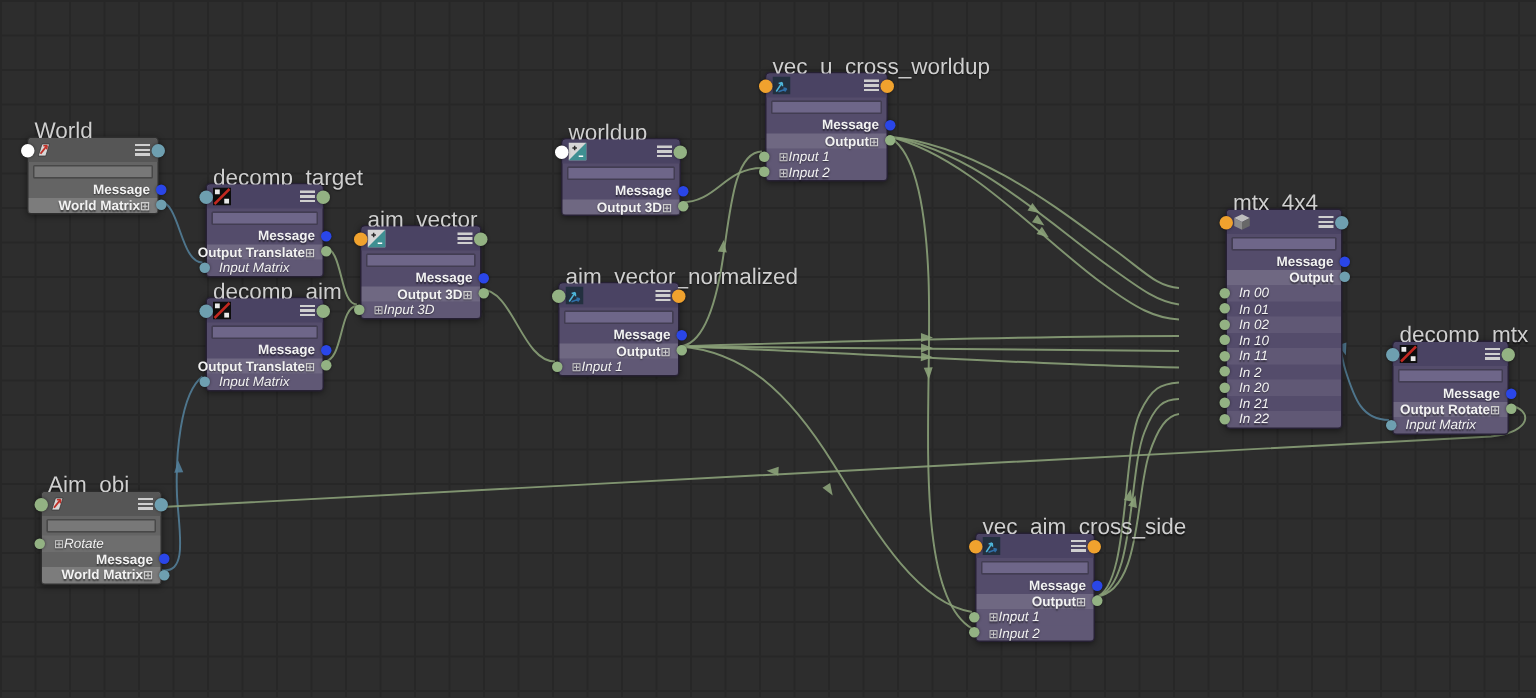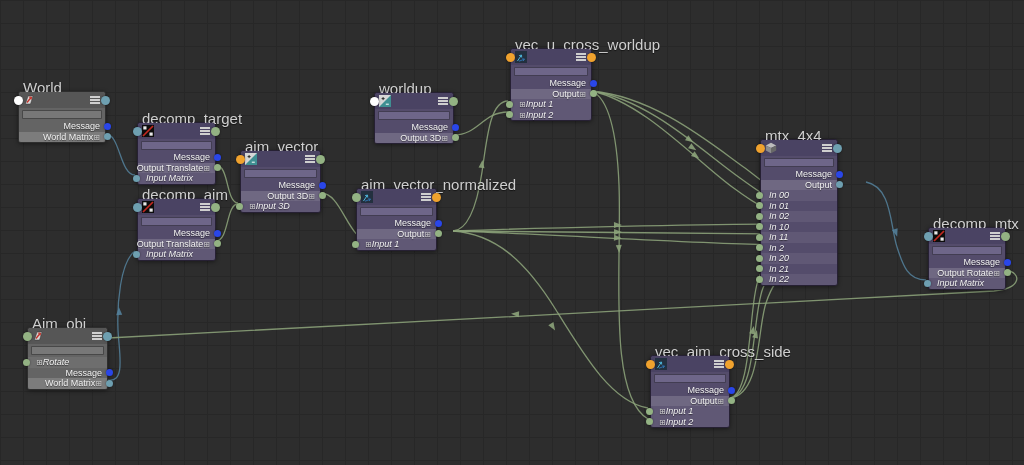--- a/index.html
+++ b/index.html
@@ -27,21 +27,21 @@
     background:repeating-linear-gradient(to bottom,#cfcfcf 0 1.6px,transparent 1.6px 3.1px);}
   .hcircle{position:absolute;width:9px;height:9px;border-radius:50%;top:3.5px;box-shadow:0 0 2px rgba(0,0,0,.5);}
   .hcircle.left{left:-5px;}
   .hcircle.right{right:-5px;}
   .field-bar{height:7px;margin:2px 3px 2px 3px;border:1px solid rgba(0,0,0,.4);border-radius:1px;}
   .purple .field-bar{background:#6e6689;}
   .gray .field-bar{background:#787878;}
   .row{position:relative;height:10.5px;line-height:10.5px;font-size:9px;color:#f2f2f2;
     text-shadow:0 1px 1px rgba(0,0,0,.5);white-space:nowrap;}
   .row .lbl{position:absolute;top:0;}
-  .row.align-right .lbl{right:5px;}
+  .row.align-right .lbl{right:5px;font-weight:bold;}
   .row.align-left .lbl{left:8px;font-style:italic;}
   .row.shade1{background:rgba(255,255,255,.07);}
   .row.shade2{background:rgba(255,255,255,.16);}
   .pdot{position:absolute;width:7px;height:7px;border-radius:50%;top:1.6px;box-shadow:0 0 2px rgba(0,0,0,.5);}
   .pdot.left{left:-5.5px;}
   .pdot.right{right:-5.5px;}
   .glyph{font-size:8px;color:#cfcfcf;}
 </style>
 </head>
 <body>
@@ -212,21 +212,21 @@
       <div class="field-bar"></div>
       <div class="row align-right">
         <span class="lbl"><span>Message</span></span>
         <div class="pdot right" style="background: rgb(42, 70, 232);"></div>
       </div>
       <div class="row align-right shade2">
         <span class="lbl"><span>Output 3D</span><span class="glyph">⊞</span></span>
         <div class="pdot right" style="background: rgb(147, 178, 131);"></div>
       </div>
     </div>
-    <div class="node purple" style="left: 356px; top: 188px; width: 79px;">
+    <div class="node purple" style="left: 372px; top: 188px; width: 79px;">
       <div class="node-title">aim_vector_normalized</div>
       <div class="node-header">
         <span class="node-icon">
           <svg viewBox="0 0 12 12">
             <rect width="12" height="12" fill="#23303f"></rect>
             <path d="M2.5 10 L6.5 4 M6.5 4 l-2.4 0.7 M6.5 4 l0.2 2.5" stroke="#4db4d8" stroke-width="1" fill="none"></path>
             <path d="M4 10.2 L9.5 8.2 M9.5 8.2 l-2.2 -0.5 M9.5 8.2 l-1.4 1.8" stroke="#2f6fa8" stroke-width="1" fill="none"></path>
           </svg>
         </span>
         <div class="hamburger"></div>
@@ -272,21 +272,21 @@
       </div>
       <div class="row align-left shade1">
         <span class="lbl"><span class="glyph">⊞</span><span>Input 1</span></span>
         <div class="pdot left" style="background: rgb(147, 178, 131);"></div>
       </div>
       <div class="row align-left shade1">
         <span class="lbl"><span class="glyph">⊞</span><span>Input 2</span></span>
         <div class="pdot left" style="background: rgb(147, 178, 131);"></div>
       </div>
     </div>
-    <div class="node purple" style="left: 760px; top: 139px; width: 76px;">
+    <div class="node purple" style="left: 817px; top: 139px; width: 76px;">
       <div class="node-title">mtx_4x4</div>
       <div class="node-header">
         <span class="node-icon">
           <svg viewBox="0 0 12 12">
             <path d="M6 0.8 L11.2 3.4 L6 6 L0.8 3.4 Z" fill="#bdbdbd"></path>
             <path d="M0.8 3.4 L6 6 L6 11.2 L0.8 8.6 Z" fill="#8d8d8d"></path>
             <path d="M11.2 3.4 L6 6 L6 11.2 L11.2 8.6 Z" fill="#686868"></path>
           </svg>
         </span>
         <div class="hamburger"></div>

